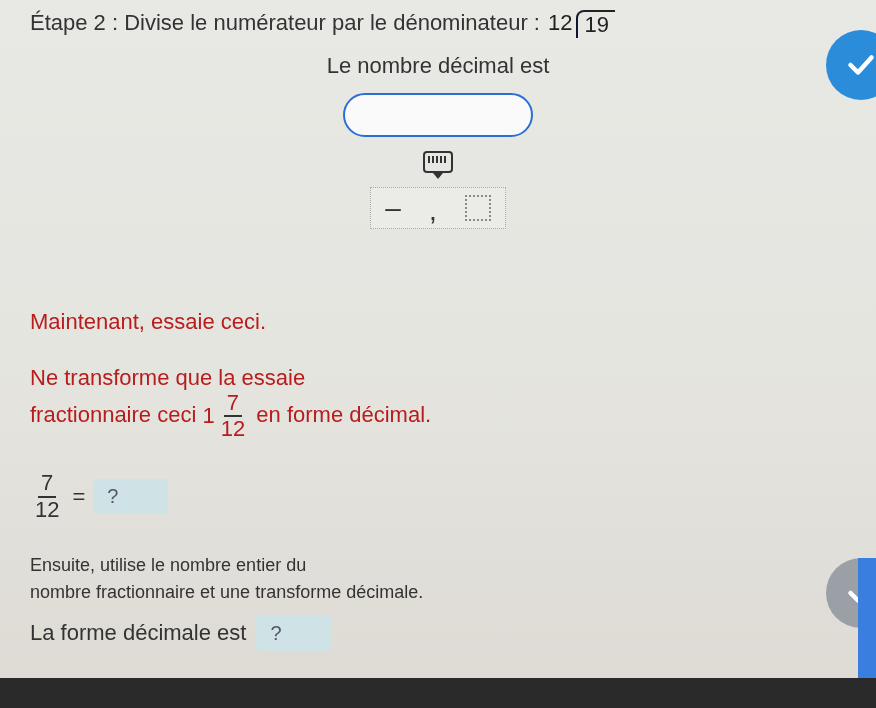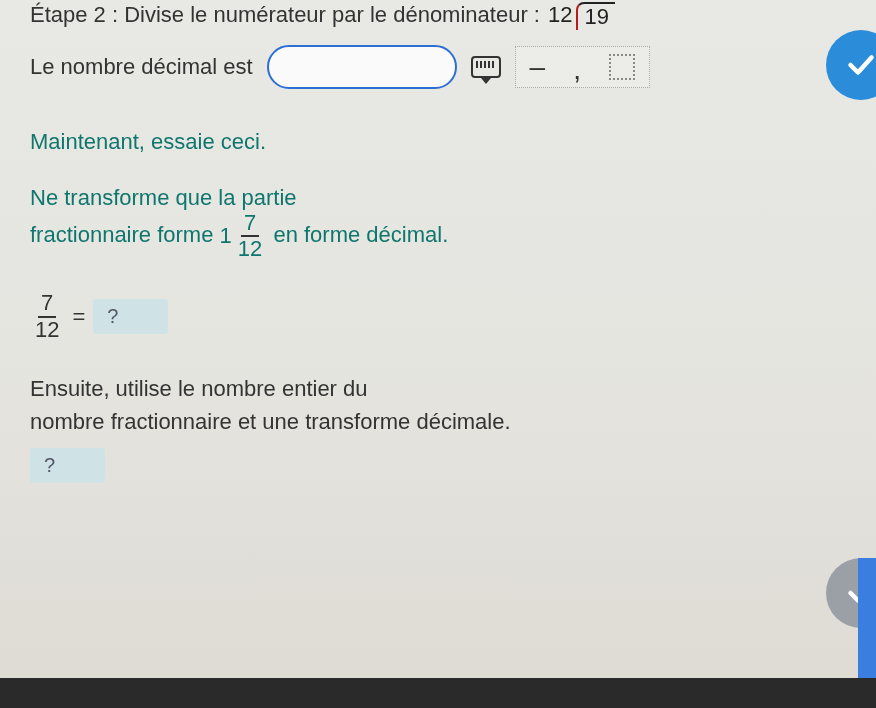--- a/index.html
+++ b/index.html
@@ -9,52 +9,53 @@
     }
     body {
       font-family: 'Segoe UI', Arial, sans-serif;
       background: linear-gradient(180deg, #e8e8e4 0%, #e5e5e0 50%, #dedad4 100%);
       width: 876px;
       height: 708px;
       position: relative;
       overflow: hidden;
     }
     .content {
-      padding: 2px 30px 20px 30px;
+      padding: 10px 30px 20px 30px;
     }
     .step-row {
       display: flex;
       align-items: flex-start;
       font-size: 22px;
       color: #333;
       margin-bottom: 15px;
     }
     .long-division {
       display: inline-flex;
       align-items: flex-start;
       margin-left: 8px;
       font-size: 22px;
       color: #222;
     }
     .divisor {
       padding-right: 4px;
     }
     .dividend {
       border-top: 2px solid #222;
-      border-left: 2px solid #b91c1c;
+      border-left: 2px solid #0f172a;
       border-top-left-radius: 8px;
       padding: 0 6px 0 6px;
     }
     .input-row {
       display: flex;
       align-items: center;
       gap: 14px;
       font-size: 22px;
       color: #333;
-      margin-bottom: 40px;
+      margin-bottom: 80px;
+      flex-direction: column;
     }
     .pill-input {
       border: 2.5px solid #2b6fd4;
       border-radius: 24px;
       height: 44px;
       width: 190px;
       padding: 0 18px;
       font-size: 20px;
       background: #fafafa;
       outline: none;
@@ -109,21 +110,21 @@
       font-size: 28px;
       transform: translateY(3px);
     }
     .dotted-square {
       width: 26px;
       height: 26px;
       border: 2px dotted #888;
     }
     .section {
       font-size: 22px;
-      color: #0f766e;
+      color: #b91c1c;
       margin-bottom: 30px;
     }
     .fraction {
       display: inline-flex;
       flex-direction: column;
       align-items: center;
       vertical-align: middle;
       margin: 0 2px;
       line-height: 1.1;
     }
@@ -152,21 +153,21 @@
       gap: 8px;
     }
     .answer-blank {
       background: #cfe3e6;
       border-radius: 3px;
       padding: 6px 50px 6px 14px;
       color: #556;
       font-size: 20px;
     }
     .prompt-block {
-      font-size: 22px;
+      font-size: 18px;
       color: #333;
       line-height: 1.5;
       margin-bottom: 10px;
     }
     .final-row {
       display: flex;
       align-items: center;
       font-size: 22px;
       color: #333;
       gap: 10px;
@@ -231,23 +232,23 @@
     <span class="hint-box">
       <span class="dash">–</span>
       <span class="comma">,</span>
       <span class="dotted-square"></span>
     </span>
   </div>
 
   <div class="section">Maintenant, essaie ceci.</div>
 
   <div class="section">
-    <div>Ne transforme que la partie</div>
+    <div>Ne transforme que la essaie</div>
     <div>
-      <span>fractionnaire forme</span>
+      <span>fractionnaire ceci</span>
       <span class="mixed">
         <span class="whole">1</span>
         <span class="fraction">
           <span class="num">7</span>
           <span class="den">12</span>
         </span>
       </span>
       <span>en forme décimal.</span>
     </div>
   </div>
@@ -260,20 +261,21 @@
     <span>=</span>
     <span class="answer-blank">?</span>
   </div>
 
   <div class="prompt-block">
     <div>Ensuite, utilise le nombre entier du</div>
     <div>nombre fractionnaire et une transforme décimale.</div>
   </div>
 
   <div class="final-row">
+    <span>La forme décimale est</span>
     <span class="answer-blank">?</span>
   </div>
 </div>
 
 <div class="check-badge top">
   <svg viewBox="0 0 24 24">
     <path d="M5 12 L10 17 L19 7" stroke="#fff" stroke-width="3" fill="none" stroke-linecap="round" stroke-linejoin="round"></path>
   </svg>
 </div>
 

